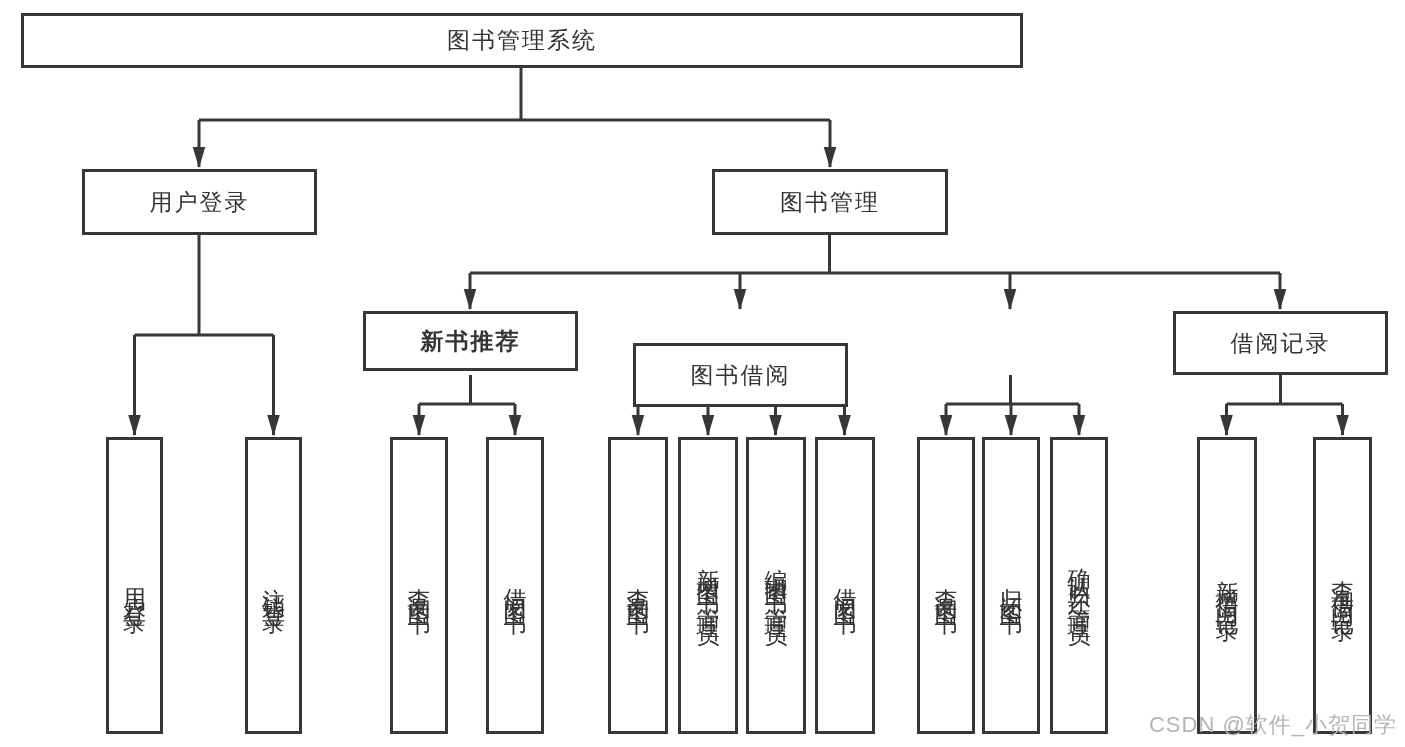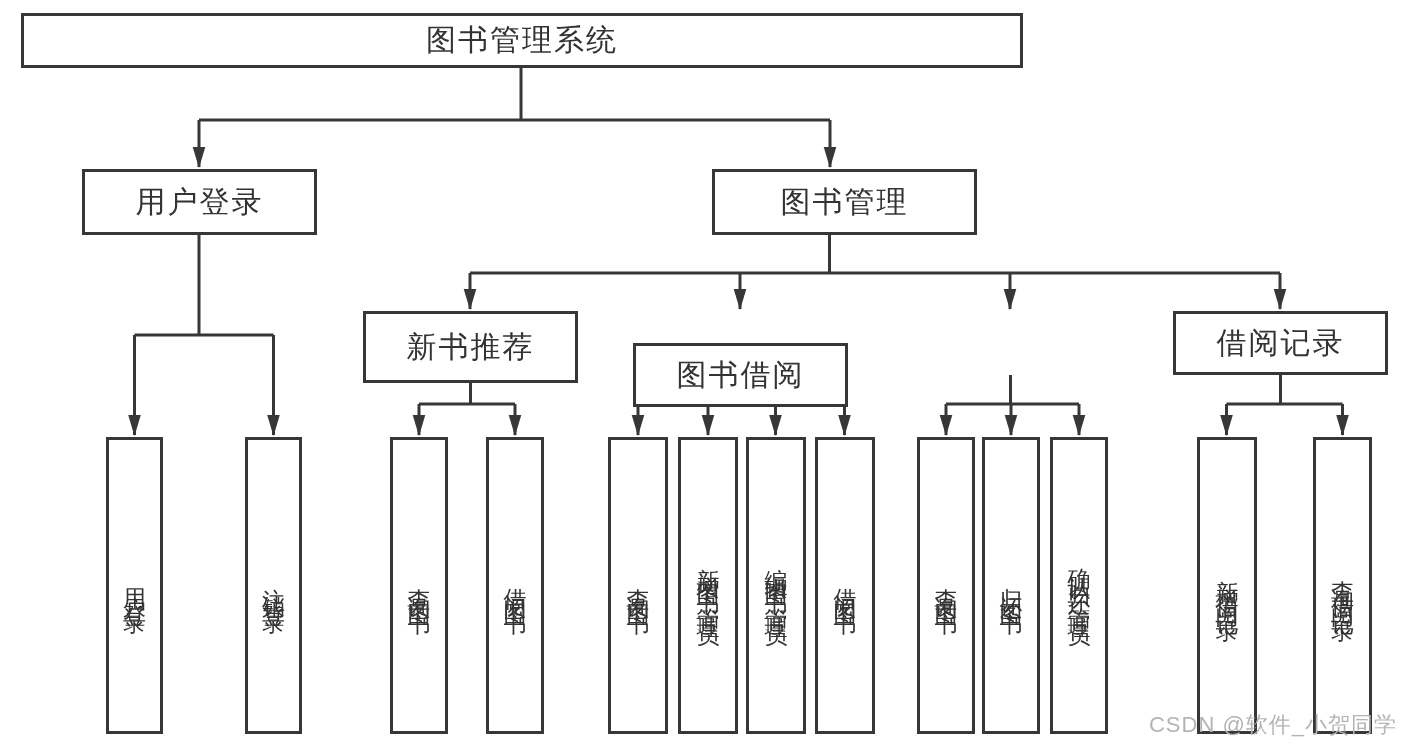--- a/index.html
+++ b/index.html
@@ -26,21 +26,21 @@
     box-sizing: border-box;
     border: 3px solid #373737;
     background: #ffffff;
     display: flex;
     align-items: center;
     justify-content: center;
     z-index: 2;
     color: #333333;
   }
   .node.h {
-    font-size: 30px;
+    font-size: 23px;
     letter-spacing: 2px;
     white-space: nowrap;
     text-align: center;
   }
   .node.v {
     font-size: 23px;
   }
   .node.v .vtext {
     writing-mode: vertical-rl;
     text-orientation: upright;
@@ -110,23 +110,23 @@
       <path d="M1280.5 375 L1280.5 404"></path>
       <path d="M1226.5 404 L1342.5 404"></path>
       <path d="M1226.5 404 L1226.5 435" marker-end="url(#arrow)"></path>
       <path d="M1342.5 404 L1342.5 435" marker-end="url(#arrow)"></path>
     </g>
   </svg>
 
   <div class="node h" style="left:21px; top:13px; width:1002px; height:55px;">图书管理系统</div>
 
   <div class="node h" style="left:82px; top:169px; width:235px; height:66px;">用户登录</div>
-  <div class="node h" style="left:712px; top:169px; width:265px; height:66px;">图书管理</div>
+  <div class="node h" style="left:712px; top:169px; width:236px; height:66px;">图书管理</div>
 
-  <div class="node h" style="left:363px; top:311px; width:215px; height:72px;">新书推荐</div>
+  <div class="node h" style="left:363px; top:311px; width:215px; height:60px;font-weight:bold;">新书推荐</div>
   <div class="node h" style="left:633px; top:311px; width:215px; height:64px;margin-top:32px;">图书借阅</div>
   <div class="node h" style="left:1173px; top:311px; width:215px; height:64px;">借阅记录</div>
 
   <div class="node v" style="left:106px; top:437px; width:57px; height:297px;">
     <span class="vtext">用户登录</span>
   </div>
   <div class="node v" style="left:245px; top:437px; width:57px; height:297px;">
     <span class="vtext">注销登录</span>
   </div>
 

